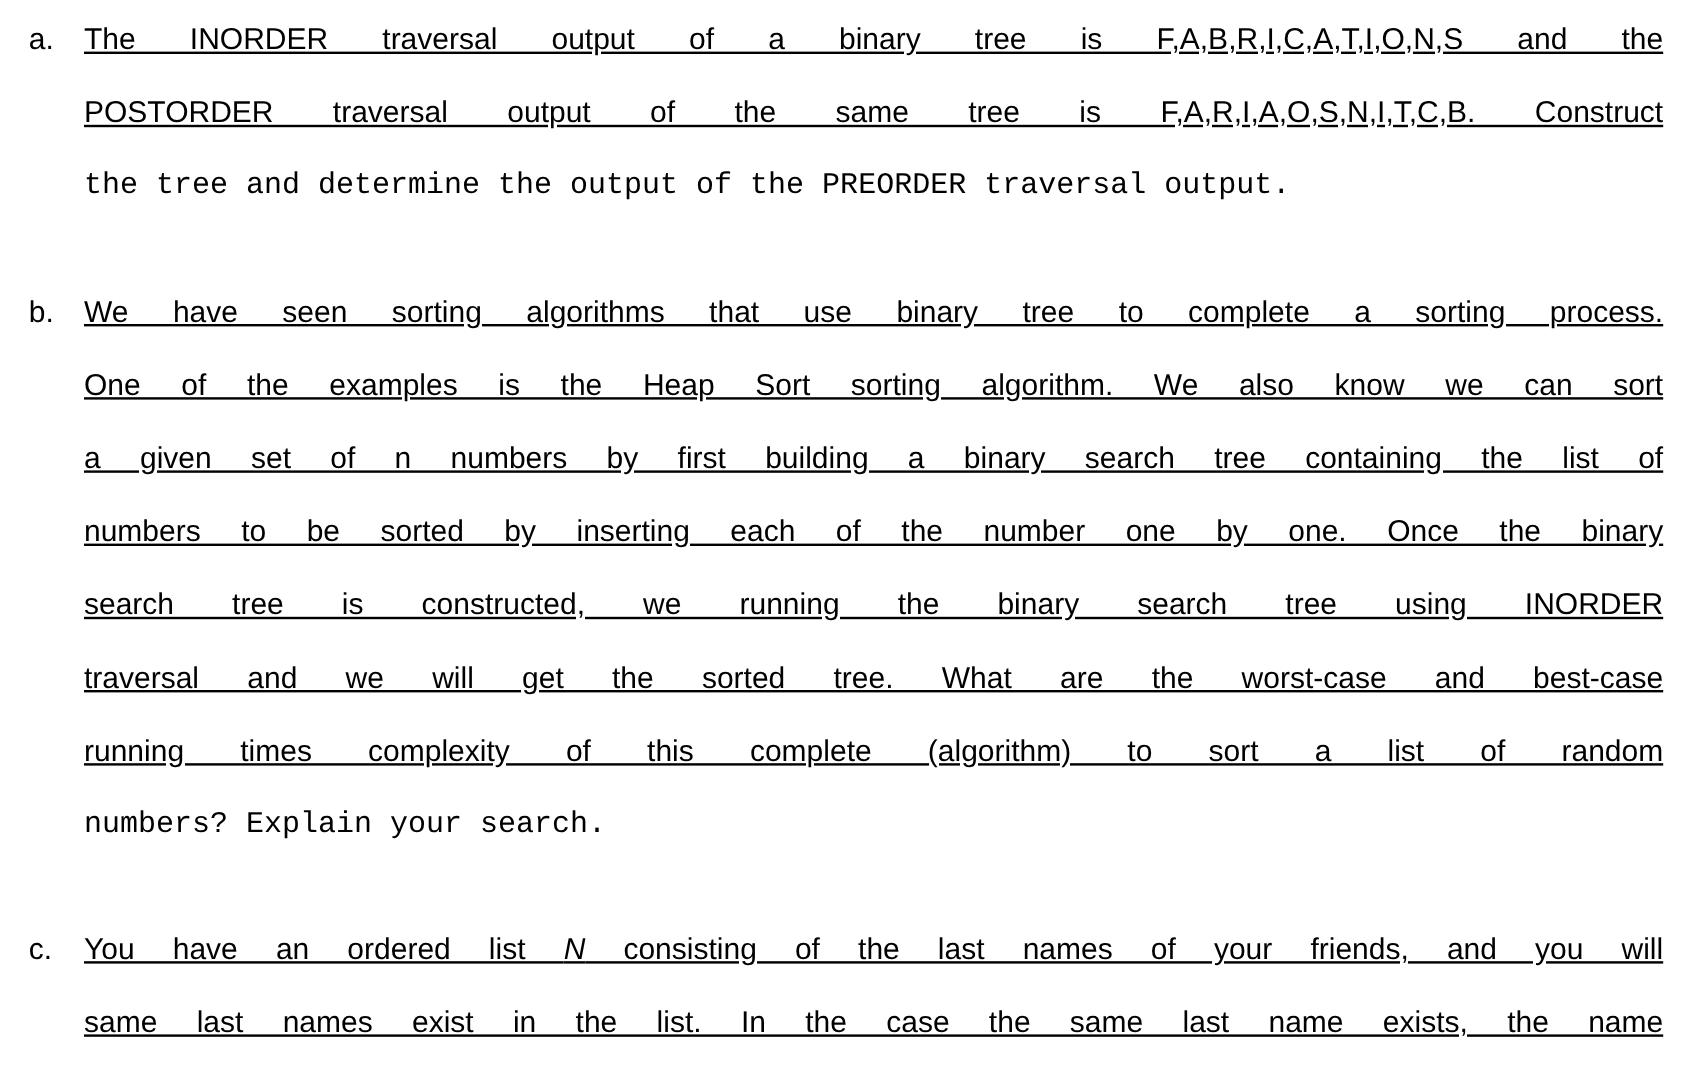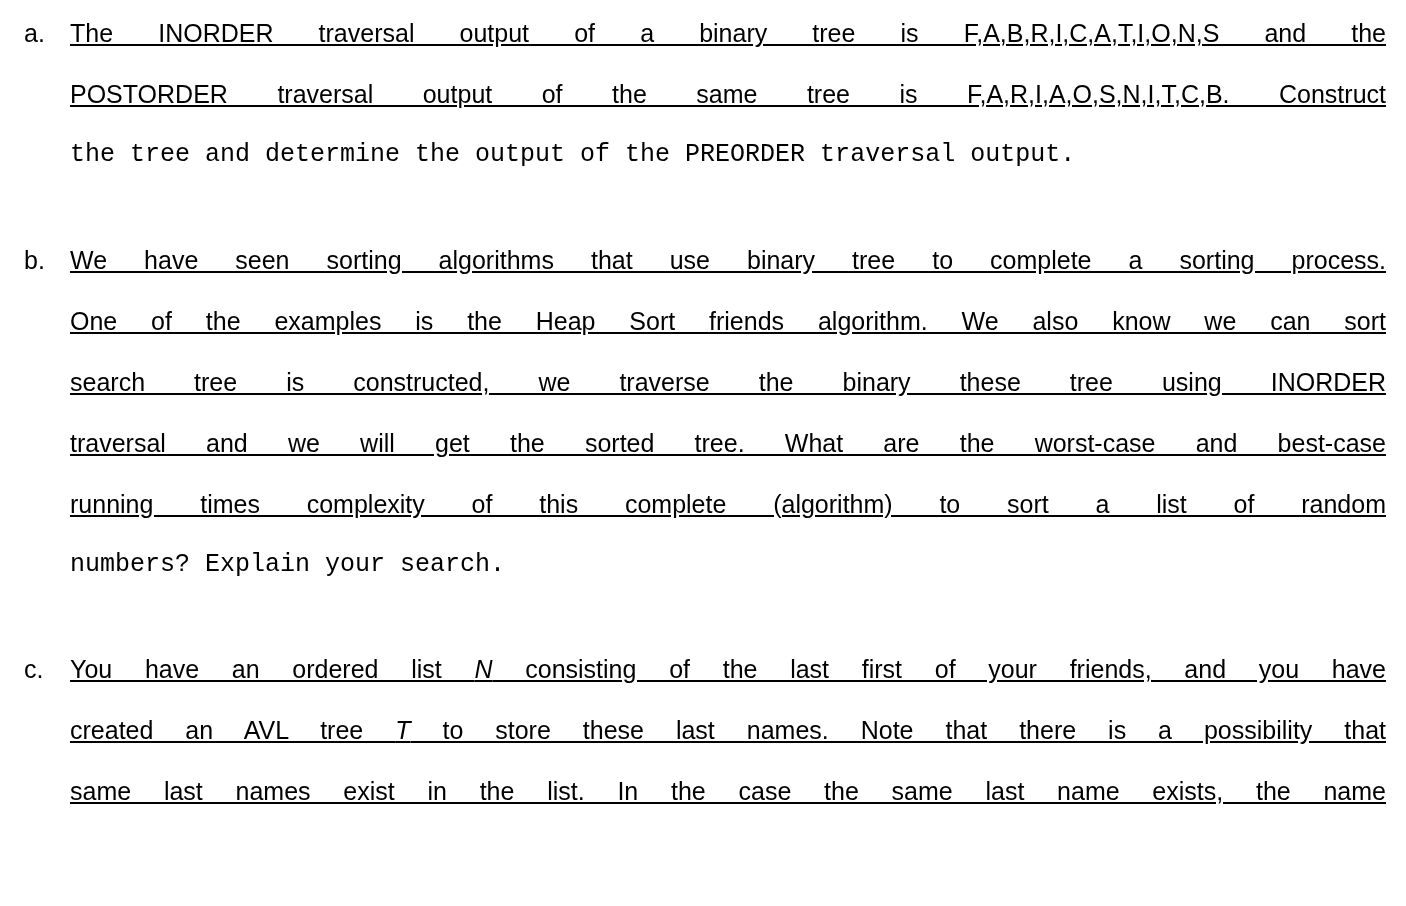--- a/index.html
+++ b/index.html
@@ -67,33 +67,32 @@
     <div class="justify-line">The INORDER traversal output of a binary tree is F,A,B,R,I,C,A,T,I,O,N,S and the</div>
     <div class="justify-line">POSTORDER traversal output of the same tree is F,A,R,I,A,O,S,N,I,T,C,B. Construct</div>
     <div class="last-line">the tree and determine the output of the PREORDER traversal output.</div>
   </div>
 </div>
 
 <div class="question-block block-b">
   <div class="question-label">b.</div>
   <div class="question-content">
     <div class="justify-line">We have seen sorting algorithms that use binary tree to complete a sorting process.</div>
-    <div class="justify-line">One of the examples is the Heap Sort friends algorithm. We also know we can sort</div>
-    <div class="justify-line">search tree is constructed, we traverse the binary these tree using INORDER</div>
+    <div class="justify-line">One of the examples is the Heap Sort sorting algorithm. We also know we can sort</div>
+    <div class="justify-line">a given set of n numbers by first building a binary search tree containing the list of</div>
+    <div class="justify-line">numbers to be sorted by inserting each of the number one by one. Once the binary</div>
+    <div class="justify-line">search tree is constructed, we running the binary search tree using INORDER</div>
     <div class="justify-line">traversal and we will get the sorted tree. What are the worst-case and best-case</div>
     <div class="justify-line">running times complexity of this complete (algorithm) to sort a list of random</div>
     <div class="last-line">numbers? Explain your search.</div>
   </div>
 </div>
 
 <div class="question-block block-c">
   <div class="question-label">c.</div>
   <div class="question-content">
     <div class="justify-line">
-      <span>You have an ordered list </span><span class="italic">N</span><span> consisting of the last first of your friends, and you have</span>
-    </div>
-    <div class="justify-line">
-      <span>created an AVL tree </span><span class="italic">T</span><span> to store these last names. Note that there is a possibility that</span>
+      <span>You have an ordered list </span><span class="italic">N</span><span> consisting of the last names of your friends, and you will</span>
     </div>
     <div class="justify-line">same last names exist in the list. In the case the same last name exists, the name</div>
 
   </div>
 </div>
 
 </body></html>

